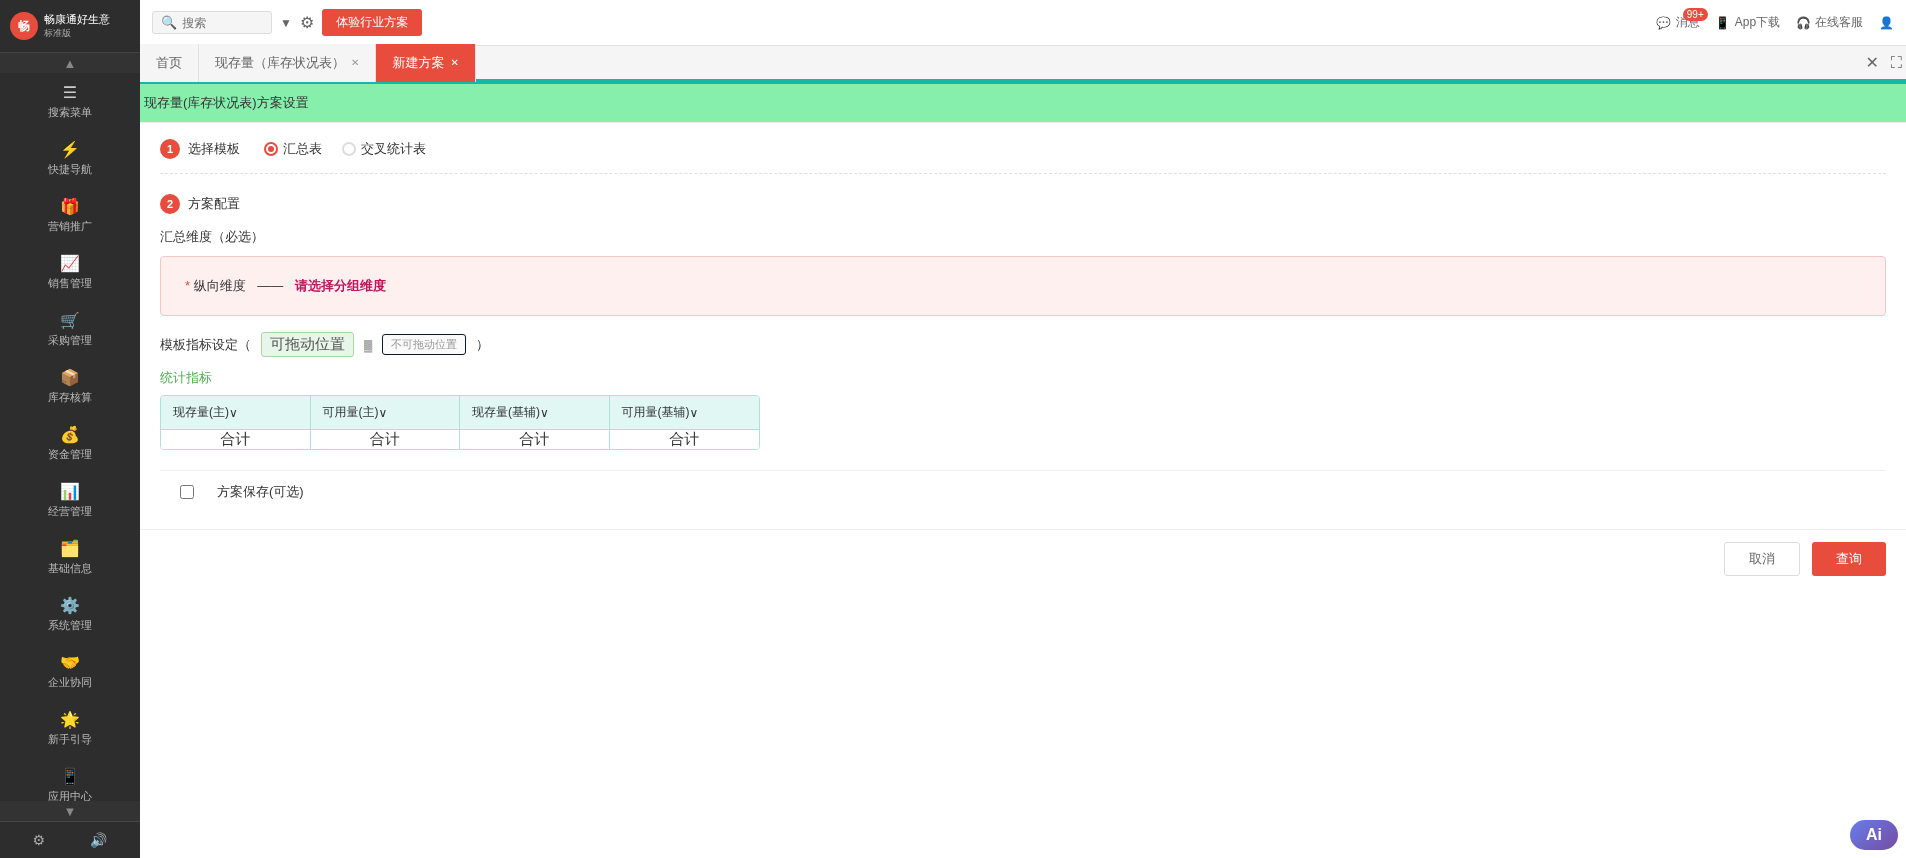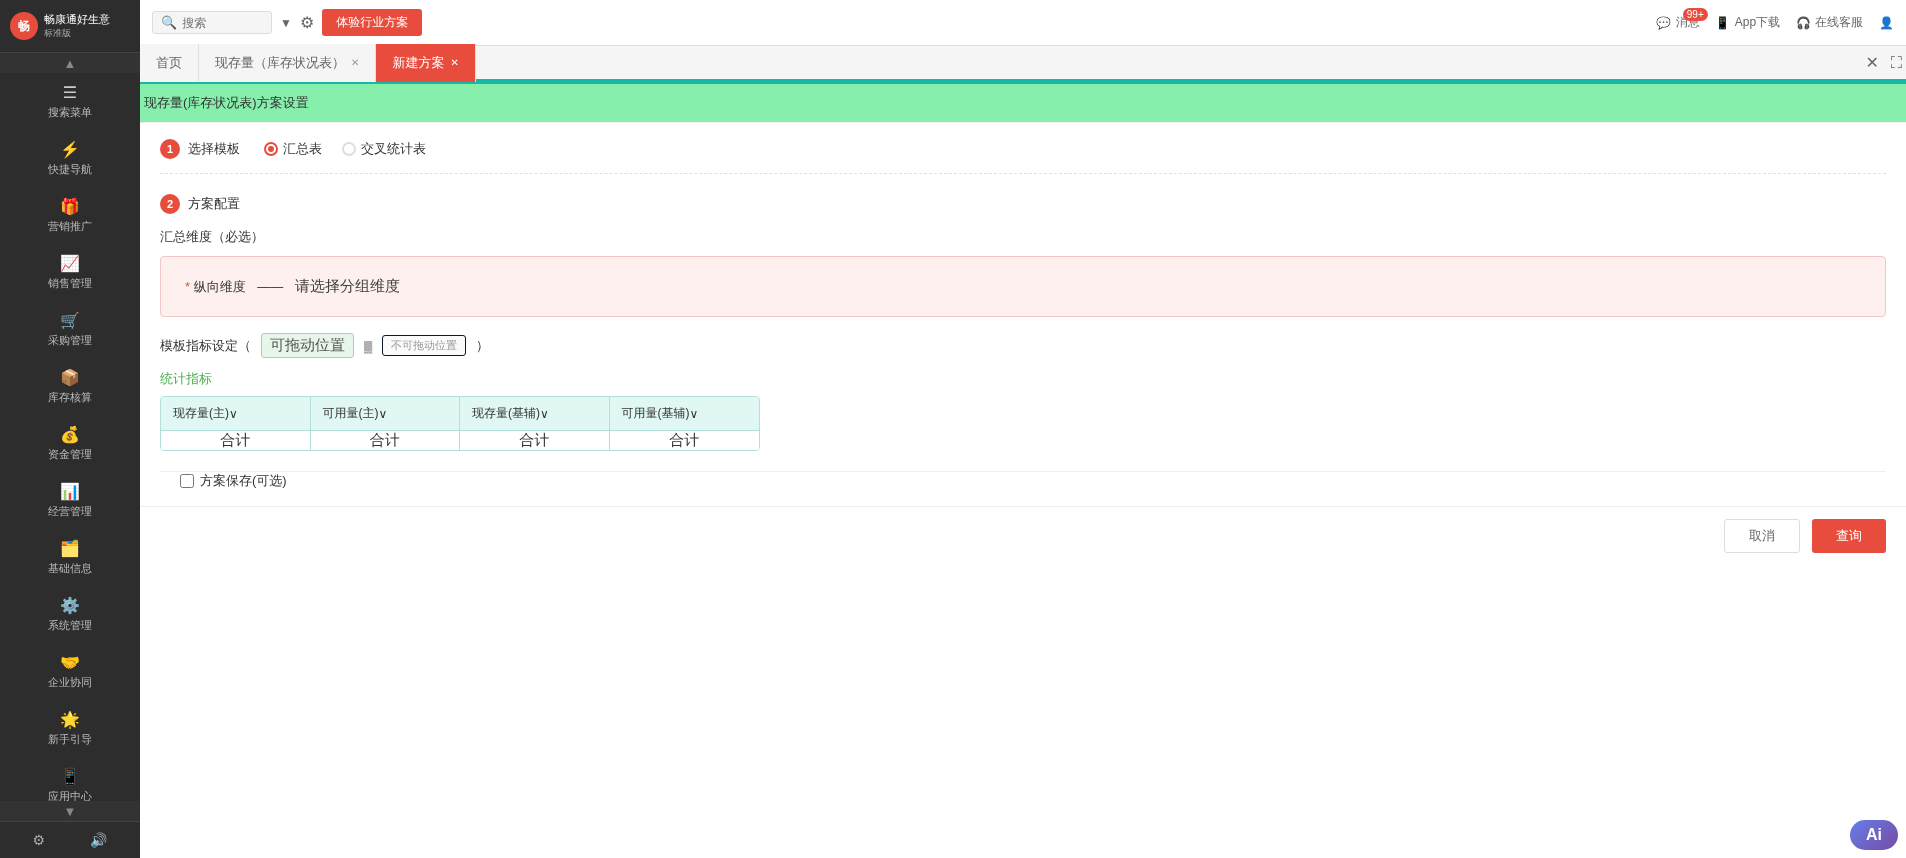--- a/index.html
+++ b/index.html
@@ -167,21 +167,21 @@
     
     .dimension-section {
       border: 1px solid #f5c6c6;
       background: #fff0f0;
       border-radius: 4px;
       padding: 20px 24px;
       margin-bottom: 16px;
     }
     .dimension-label { color: #333; font-size: 13px; }
     .dimension-separator { color: #333; margin: 0 8px; }
-    .dimension-placeholder { color: #404040; font-size: 15px; }
+    .dimension-placeholder { color: #be185d; font-size: 13px; font-weight: bold; }
 
     
     .section-label { font-size: 13px; color: #333; margin-bottom: 10px; }
     .sub-section { margin-bottom: 16px; }
 
     
     .indicator-settings-label { font-size: 13px; color: #333; margin-bottom: 12px; display: flex; align-items: center; gap: 10px; }
     .draggable-badge {
       background: #e8f5e9; border: 1px solid #a5d6a7; border-radius: 3px;
       padding: 2px 8px; font-size: 15px; color: #555;
@@ -221,22 +221,22 @@
       padding: 0 12px; font-size: 15px; color: #333; text-align: center;
       border-right: 1px solid #b2dfdb;
     }
     .stats-body-cell:last-child { border-right: none; }
 
     
     .tips-section { color: #bbb; font-size: 11px; line-height: 1.8; margin: 10px 0; }
 
     
     .save-option {
-      display: flex; align-items: center; gap: 6px;
-      margin-top: 10px; padding: 0 20px;
+      display: flex; align-items: center; gap: 23px;
+      margin-top: 10px; padding: 12px 20px;
       border-top: 1px solid #f0f0f0;
     }
     .save-checkbox { width: 14px; height: 14px; border: 1px solid #ddd; cursor: pointer; }
     .save-label { font-size: 13px; color: #333; }
 
     
     .bottom-actions {
       background: #fff;
       padding: 12px 20px;
       display: flex;

